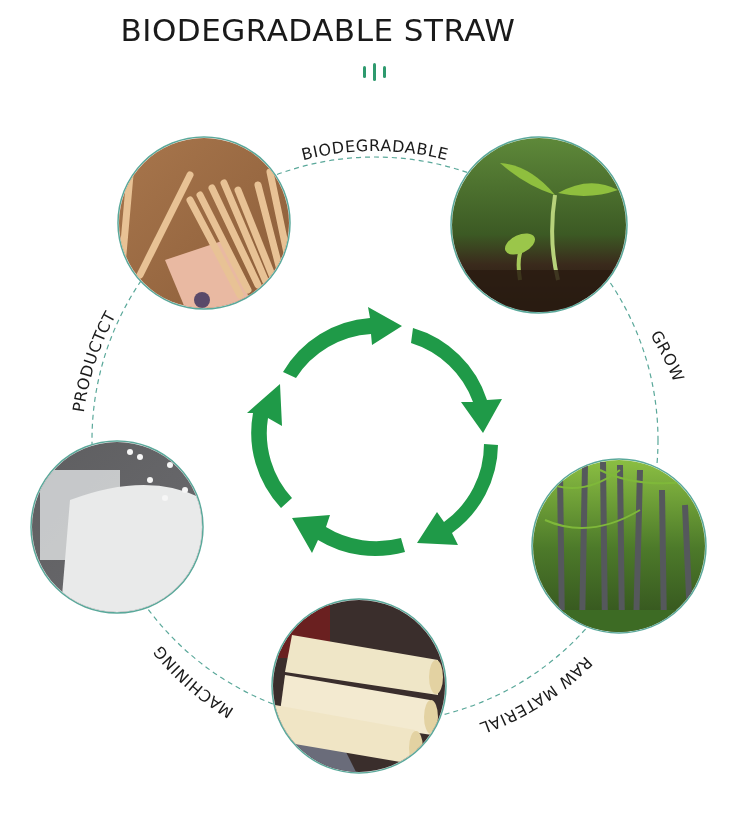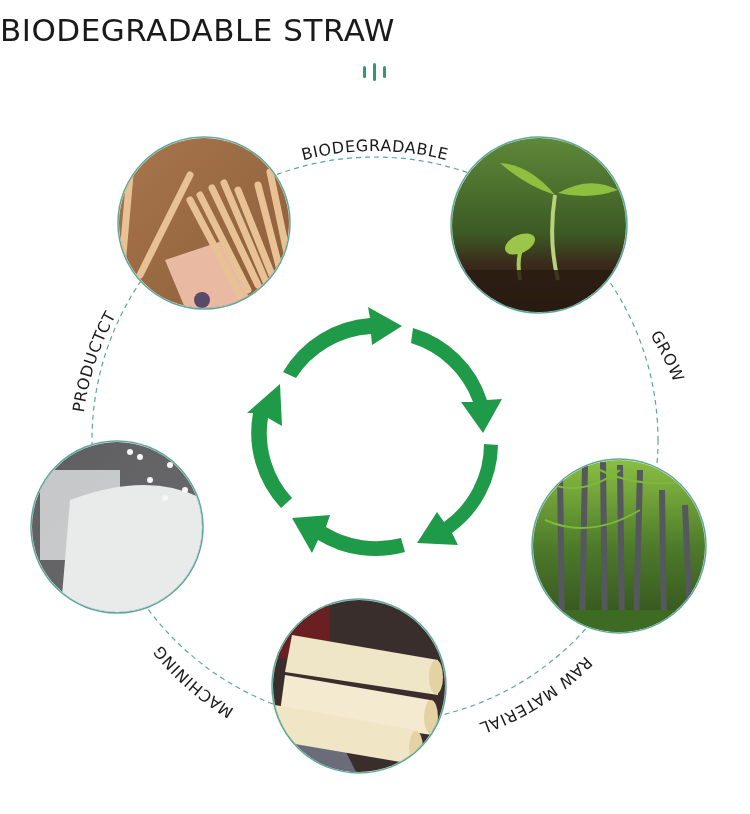--- a/index.html
+++ b/index.html
@@ -1,17 +1,17 @@
 <!DOCTYPE html>
 <html><head>
 <meta charset="utf-8">
 <style>
   html, body { margin: 0; padding: 0; background: #ffffff; }
   body { width: 750px; height: 814px; position: relative; overflow: hidden; font-family: "Liberation Sans", "DejaVu Sans", sans-serif; }
-  .title { position: absolute; left: 0; top: 12px; width: 636px; font-size: 31px; letter-spacing: 0.5px; color: #1a1a1a; font-family: "DejaVu Sans", sans-serif; font-weight: normal; }
+  .title { position: absolute; left: 0; top: 12px; width: 636px; text-align: center; font-size: 31px; letter-spacing: 0.5px; color: #1a1a1a; font-family: "DejaVu Sans", sans-serif; font-weight: normal; }
   .divider-bars { position: absolute; left: 361px; top: 63px; width: 28px; height: 18px; }
   .divider-bars span { position: absolute; width: 3px; background: #2e9a6e; border-radius: 2px; }
   svg.diagram { position: absolute; left: 0; top: 0; }
   .label-text { font-family: "DejaVu Sans", sans-serif; font-size: 16px; fill: #1a1a1a; letter-spacing: 0.6px; }
 </style>
 </head>
 <body>
 
 <div class="title">BIODEGRADABLE STRAW</div>
 <div class="divider-bars">

